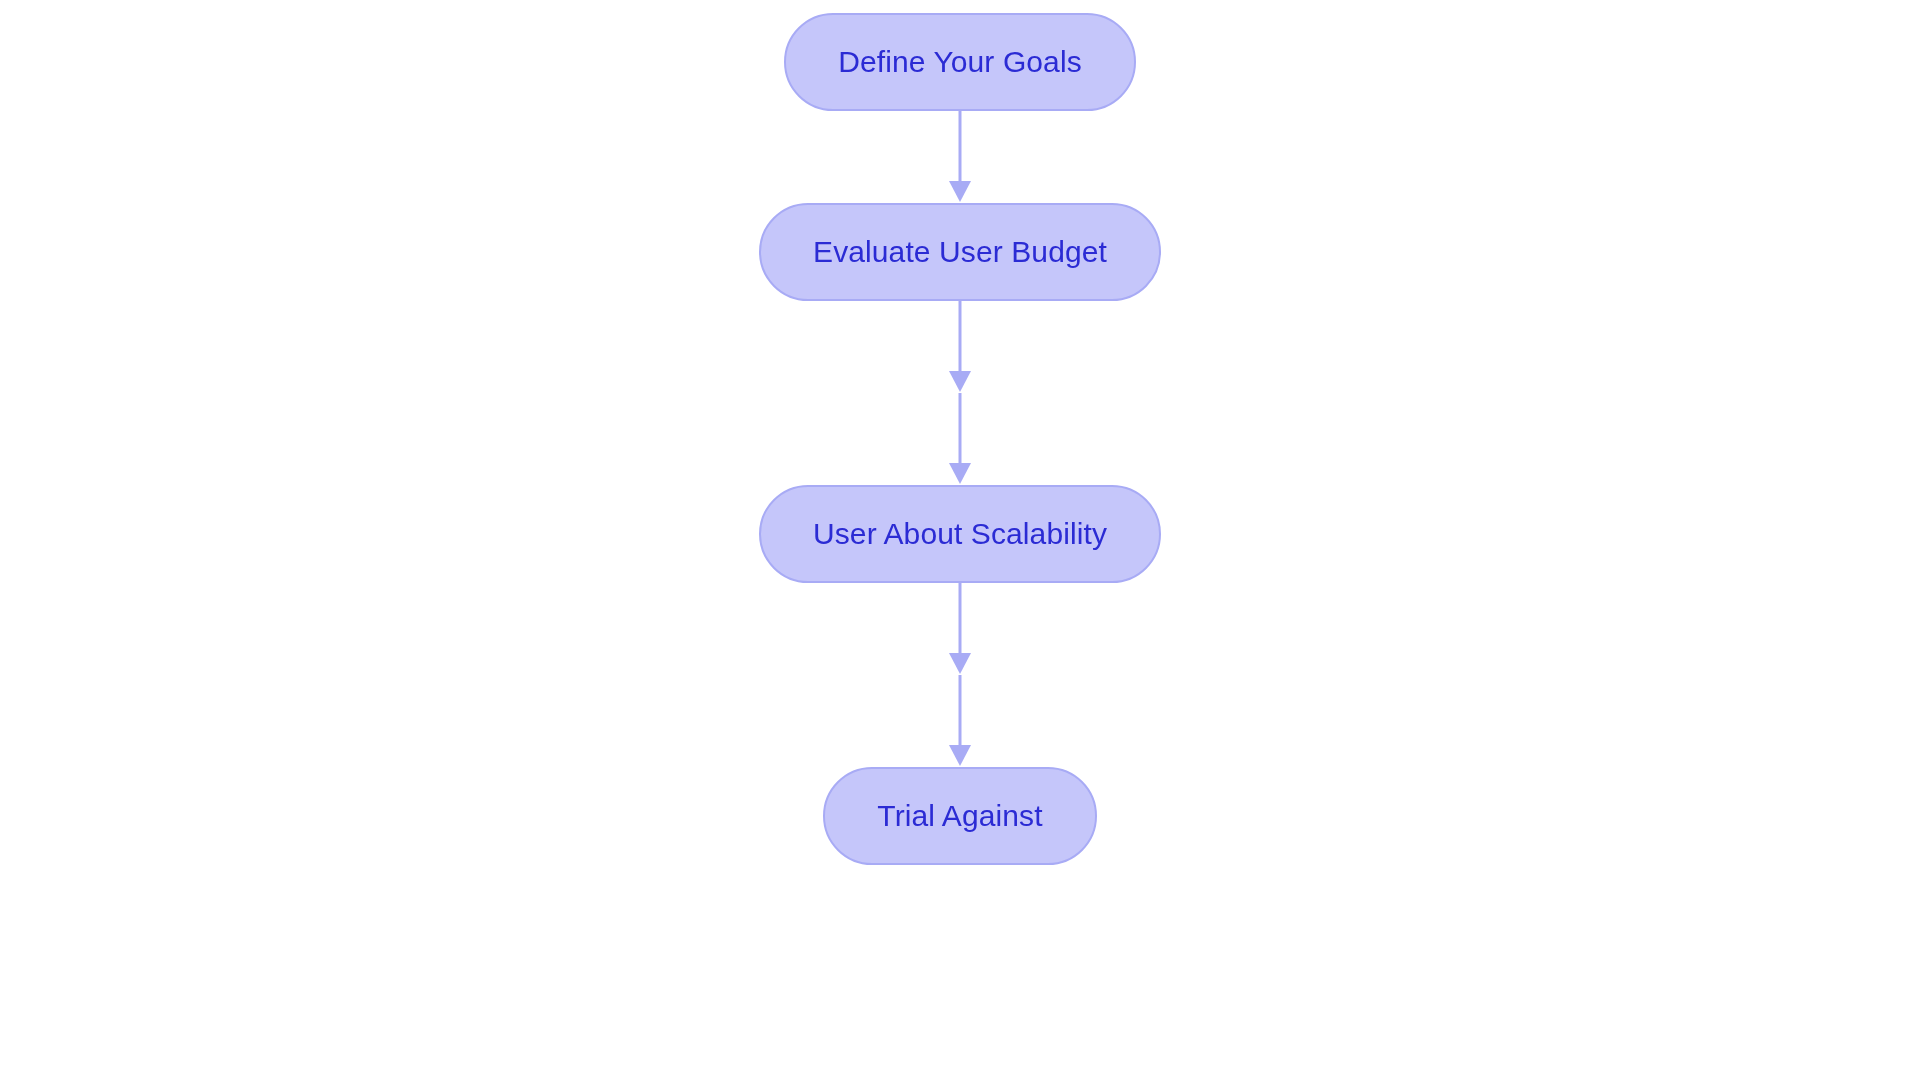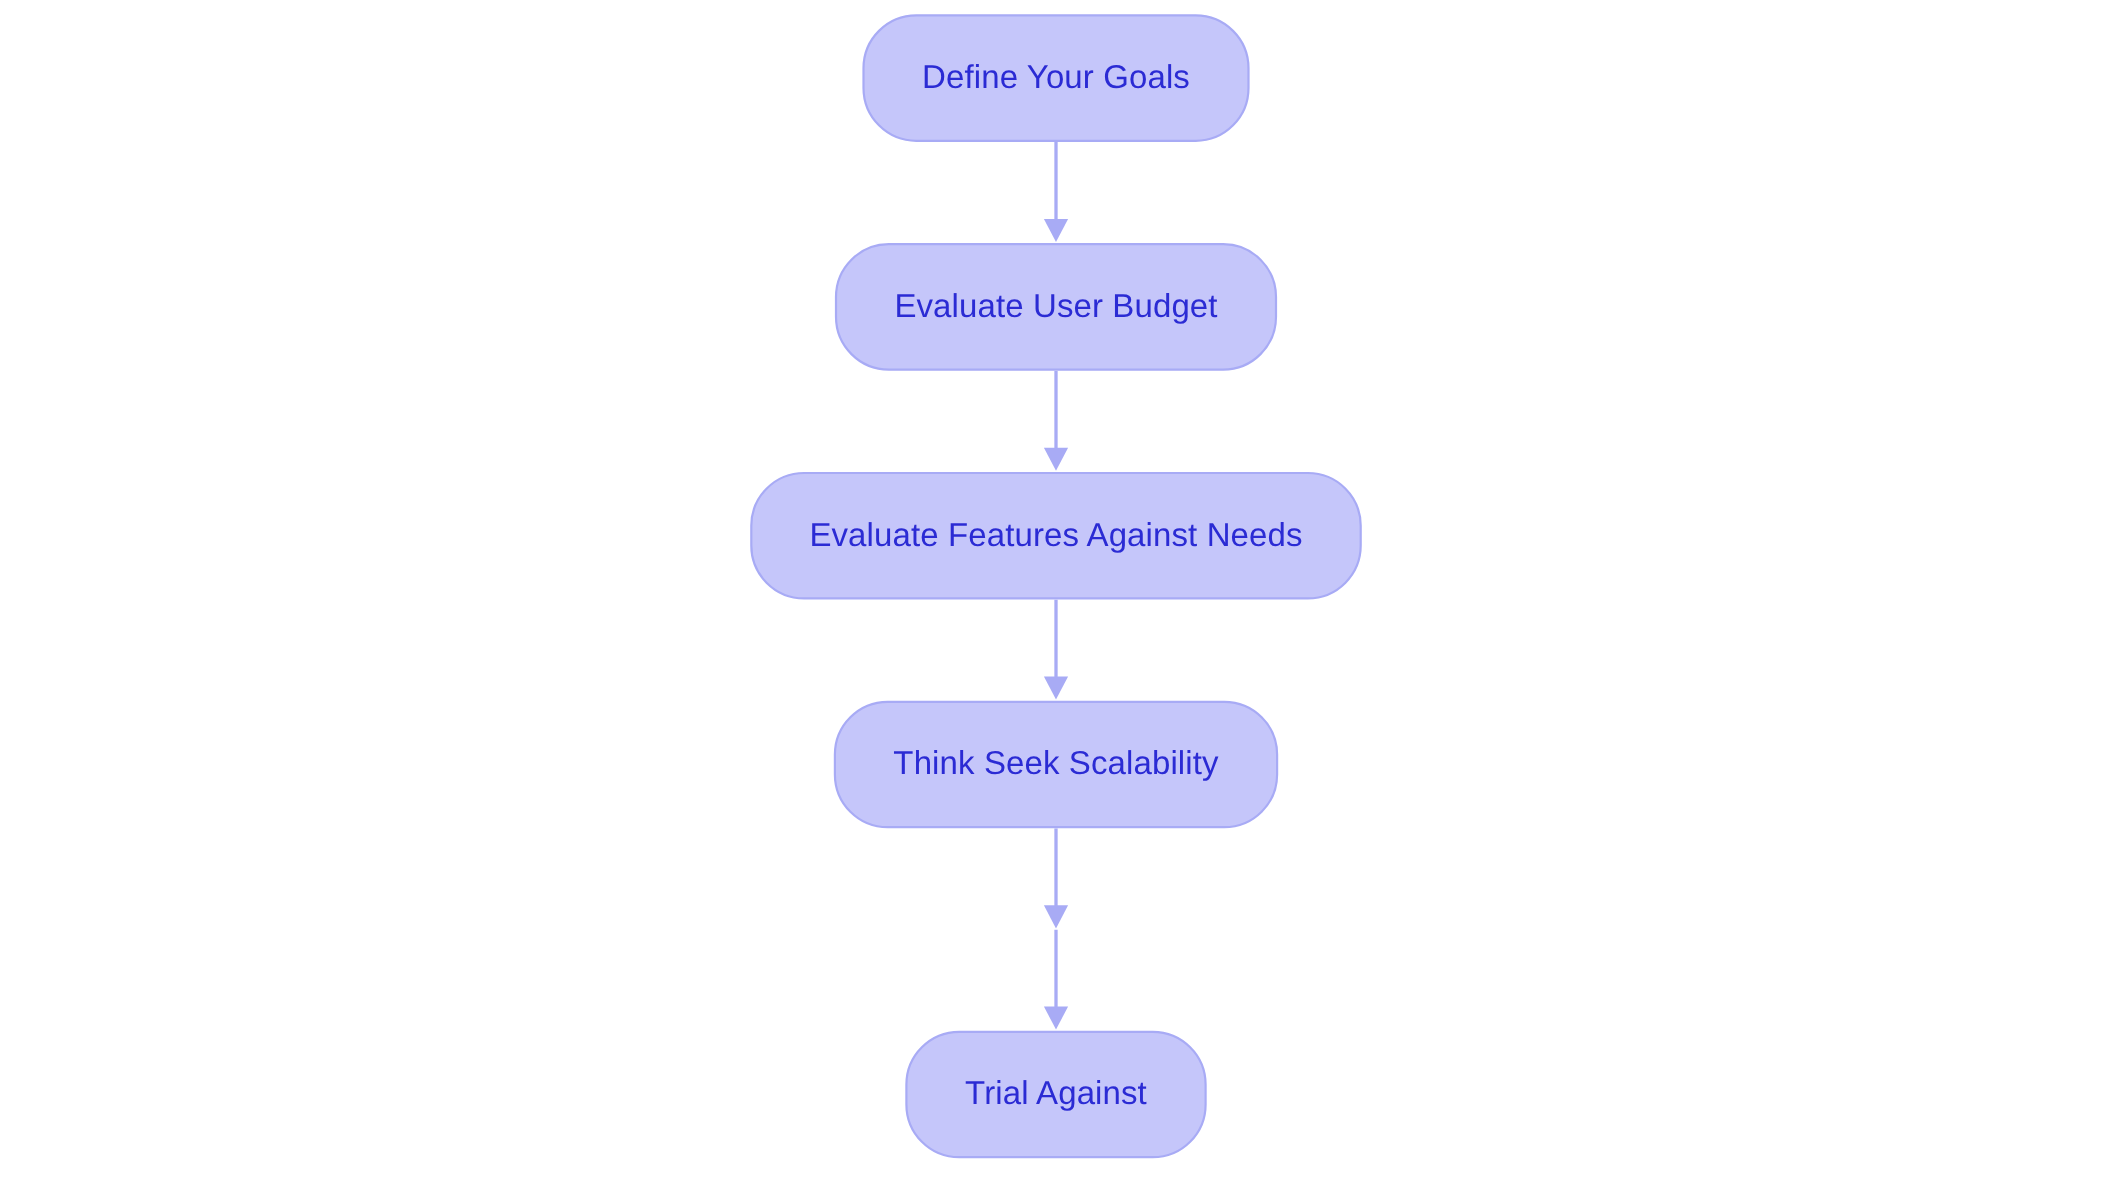--- a/index.html
+++ b/index.html
@@ -29,21 +29,21 @@
     height: 1083px;
     display: flex;
     flex-direction: column;
     align-items: center;
     justify-content: flex-start;
     padding-top: 13px;
     box-sizing: border-box;
   }
 
   .flow-node {
-    height: 116px;
+    height: 98px;
     box-sizing: border-box;
     display: flex;
     align-items: center;
     justify-content: center;
     background: #c5c6fa;
     border: 2px solid #a8abf5;
     border-radius: 49px;
     color: #2b2bd4;
     font-size: 30px;
     font-weight: 400;
@@ -91,31 +91,28 @@
 
     <div class="flow-node">
       <span class="flow-node-label">Evaluate User Budget</span>
     </div>
 
     <svg class="flow-connector" viewBox="0 0 24 92" xmlns="http://www.w3.org/2000/svg">
       <line class="connector-line" x1="12" y1="0" x2="12" y2="72"></line>
       <polygon class="connector-head" points="1,70 23,70 12,91"></polygon>
     </svg>
 
-    <div class="flow-node">
-      <span class="flow-node-label">Evaluate Features Against Needs</span>
-    </div>
 
     <svg class="flow-connector" viewBox="0 0 24 92" xmlns="http://www.w3.org/2000/svg">
       <line class="connector-line" x1="12" y1="0" x2="12" y2="72"></line>
       <polygon class="connector-head" points="1,70 23,70 12,91"></polygon>
     </svg>
 
     <div class="flow-node">
-      <span class="flow-node-label">Think Seek Scalability</span>
+      <span class="flow-node-label">User About Scalability</span>
     </div>
 
     <svg class="flow-connector" viewBox="0 0 24 92" xmlns="http://www.w3.org/2000/svg">
       <line class="connector-line" x1="12" y1="0" x2="12" y2="72"></line>
       <polygon class="connector-head" points="1,70 23,70 12,91"></polygon>
     </svg>
 
 
     <svg class="flow-connector" viewBox="0 0 24 92" xmlns="http://www.w3.org/2000/svg">
       <line class="connector-line" x1="12" y1="0" x2="12" y2="72"></line>

